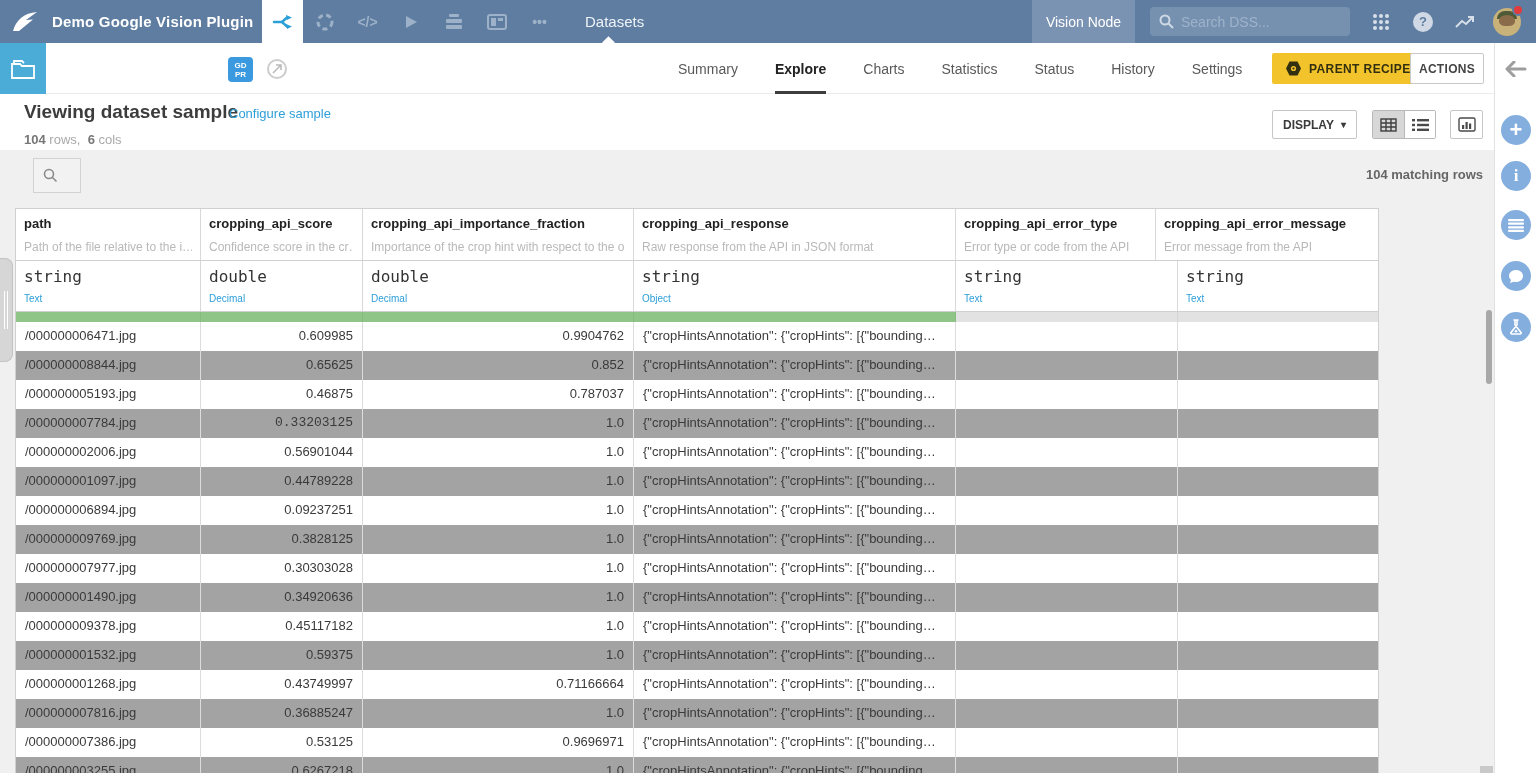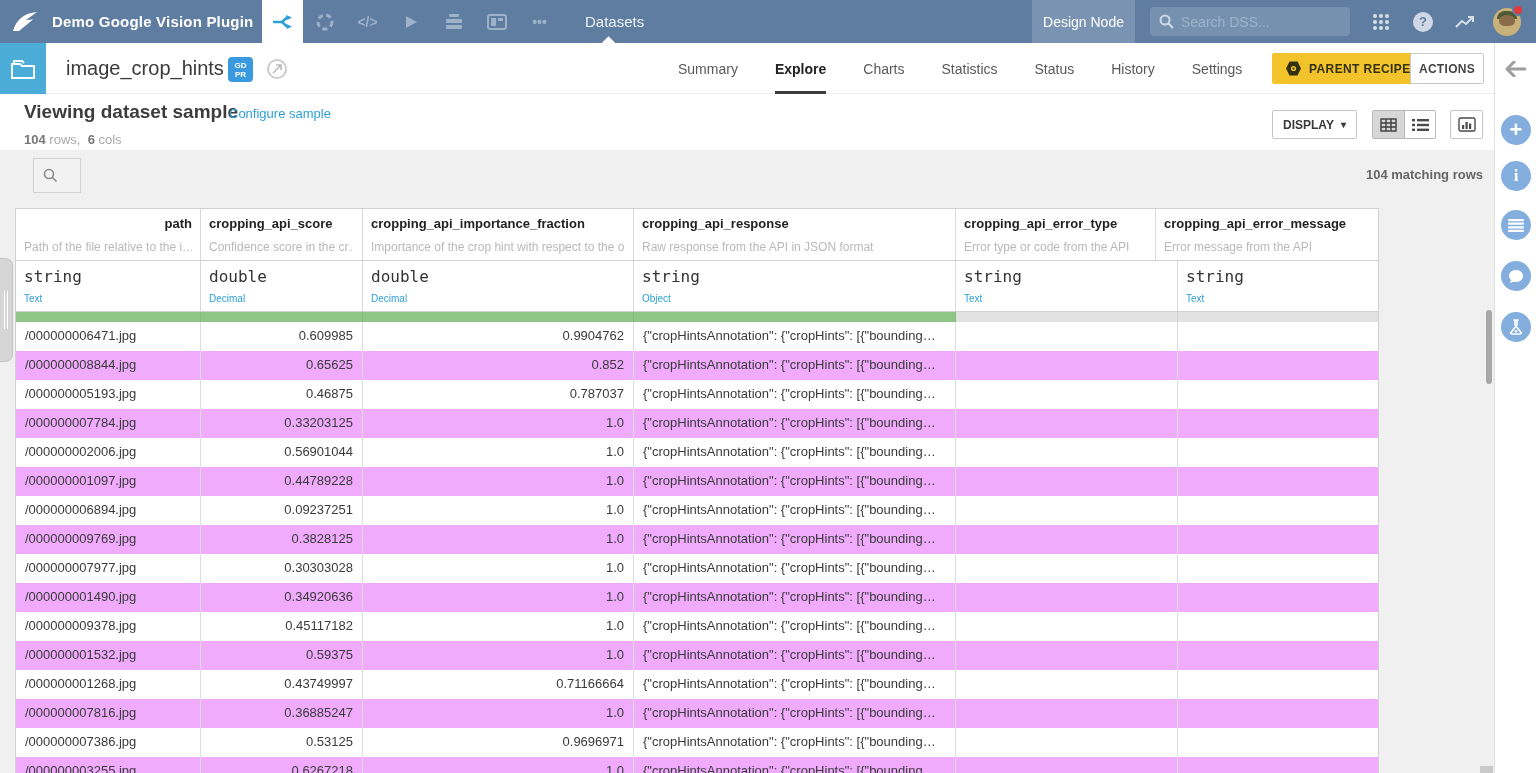--- a/index.html
+++ b/index.html
@@ -72,21 +72,21 @@
   .hdesc { font-size:12px; color:#b9b9b9; margin-top:9px; white-space:nowrap; overflow:hidden; }
   .hrow { border-bottom:1px solid #d0d0d0; }
   .tcell { border-right:1px solid #d8d8d8; padding:6px 8px 7px 8px; overflow:hidden; }
   .tstorage { font-family:"DejaVu Sans Mono", monospace; font-size:16px; color:#333; }
   .tmeaning { font-size:10px; color:#2d9fd8; margin-top:7px; cursor:pointer; }
   .vrow { height:10px; }
   .vcell { height:10px; border-right:1px solid rgba(0,0,0,0.05); cursor:pointer; }
   .vcell.green { background:#8fc687; }
   .vcell.gray { background:#e2e2e2; }
   .drow { display:flex; height:29px; }
-  .drow.odd { background:#f0abfc; }
+  .drow.odd { background:#a3a3a3; }
   .dcell { border-right:1px solid #dcdcdc; font-size:13px; color:#3a3a3a; line-height:28px; padding:0 9px; white-space:nowrap; overflow:hidden; }
   .dcell.num { text-align:right; }
 
   
   .sidebar { position:absolute; left:1494px; top:43px; width:42px; height:730px; background:#ffffff; border-left:1px solid #e2e2e2; }
   .sb-collapse { position:absolute; left:0; top:14px; width:42px; height:24px; display:flex; align-items:center; justify-content:center; cursor:pointer; }
   .sb-circ { position:absolute; left:6px; width:30px; height:30px; border-radius:50%; background:#84aedd; color:#fff; display:flex; align-items:center; justify-content:center; cursor:pointer; }
   .sb-circ.plus { top:72px; font-size:22px; font-weight:700; }
   .sb-circ.info { top:118px; font-family:"Liberation Serif", serif; font-size:17px; font-weight:700; }
   .sb-circ.schema { top:167px; }
@@ -143,21 +143,21 @@
           <rect x="4" y="4" width="5" height="8" fill="#9db1c9"></rect>
           <rect x="11" y="4" width="5" height="3" fill="#9db1c9"></rect>
         </svg>
     </div>
     <div class="tb-ic">•••</div>
   </div>
 
   <div class="tb-section">Datasets</div>
   <div class="tb-caret"></div>
 
-  <div class="design-node">Design Node</div>
+  <div class="design-node">Vision Node</div>
 
   <div class="dss-search">
     <span>
       <svg width="15" height="15" viewBox="0 0 15 15" fill="none" stroke="#cfd9e5" stroke-width="2">
           <circle cx="6" cy="6" r="4.5"></circle>
           <path d="M9.5 9.5 L14 14"></path>
         </svg>
     </span>
     <input type="text" placeholder="Search DSS..." style="">
   </div>
@@ -197,21 +197,20 @@
 
 <div class="titlebar">
   <div class="folder-sq">
     <span>
       <svg width="26" height="22" viewBox="0 0 26 22" fill="none" stroke="#ffffff" stroke-width="1.8">
         <path d="M2 6 V20 H24 V8 H12 L10 6 Z"></path>
           <path d="M4 6 V3 H12 L14 5"></path>
       </svg>
     </span>
   </div>
-  <div class="ds-title">image_crop_hints</div>
   <div class="gdpr">
     <span>GD</span>
     <span>PR</span>
   </div>
   <div class="nav-circ">
     <svg width="10" height="10" viewBox="0 0 10 10">
         <path d="M1 9 L9 1 M4 1 H9 V6" stroke="#bbbbbb" stroke-width="1.6" fill="none"></path>
       </svg>
   </div>
 
@@ -283,21 +282,21 @@
   <div class="tbl-search">
     <svg width="15" height="15" viewBox="0 0 15 15" fill="none" stroke="#8a8a8a" stroke-width="1.6">
         <circle cx="6" cy="6" r="4.5"></circle>
         <path d="M9.5 9.5 L13.5 13.5"></path>
       </svg>
   </div>
   <div class="matching">104 matching rows</div>
 
   <div class="tbl">
     <div class="trow hrow" id="row-names">
-        <div class="hcell" style="width: 185px; text-align: right;">
+        <div class="hcell" style="width: 185px;">
           <div class="hname">path</div>
           <div class="hdesc">Path of the file relative to the i…</div>
         </div>
         <div class="hcell" style="width: 162px;">
           <div class="hname">cropping_api_score</div>
           <div class="hdesc">Confidence score in the cr…</div>
         </div>
         <div class="hcell" style="width: 271px;">
           <div class="hname">cropping_api_importance_fraction</div>
           <div class="hdesc">Importance of the crop hint with respect to the o…</div>
@@ -369,21 +368,21 @@
         <div class="drow">
           <div class="dcell" style="width: 185px;">/000000005193.jpg</div>
           <div class="dcell num" style="width: 162px;">0.46875</div>
           <div class="dcell num" style="width: 271px;">0.787037</div>
           <div class="dcell" style="width: 322px;">{"cropHintsAnnotation": {"cropHints": [{"bounding…</div>
           <div class="dcell" style="width: 222px;"></div>
           <div class="dcell" style="width: 200px;"></div>
         </div>
         <div class="drow odd">
           <div class="dcell" style="width: 185px;">/000000007784.jpg</div>
-          <div class="dcell num" style="width: 162px;">0.33203125</div>
+          <div class="dcell num" style="width: 162px; font-family: Liberation Mono, monospace;">0.33203125</div>
           <div class="dcell num" style="width: 271px;">1.0</div>
           <div class="dcell" style="width: 322px;">{"cropHintsAnnotation": {"cropHints": [{"bounding…</div>
           <div class="dcell" style="width: 222px;"></div>
           <div class="dcell" style="width: 200px;"></div>
         </div>
         <div class="drow">
           <div class="dcell" style="width: 185px;">/000000002006.jpg</div>
           <div class="dcell num" style="width: 162px;">0.56901044</div>
           <div class="dcell num" style="width: 271px;">1.0</div>
           <div class="dcell" style="width: 322px;">{"cropHintsAnnotation": {"cropHints": [{"bounding…</div>

